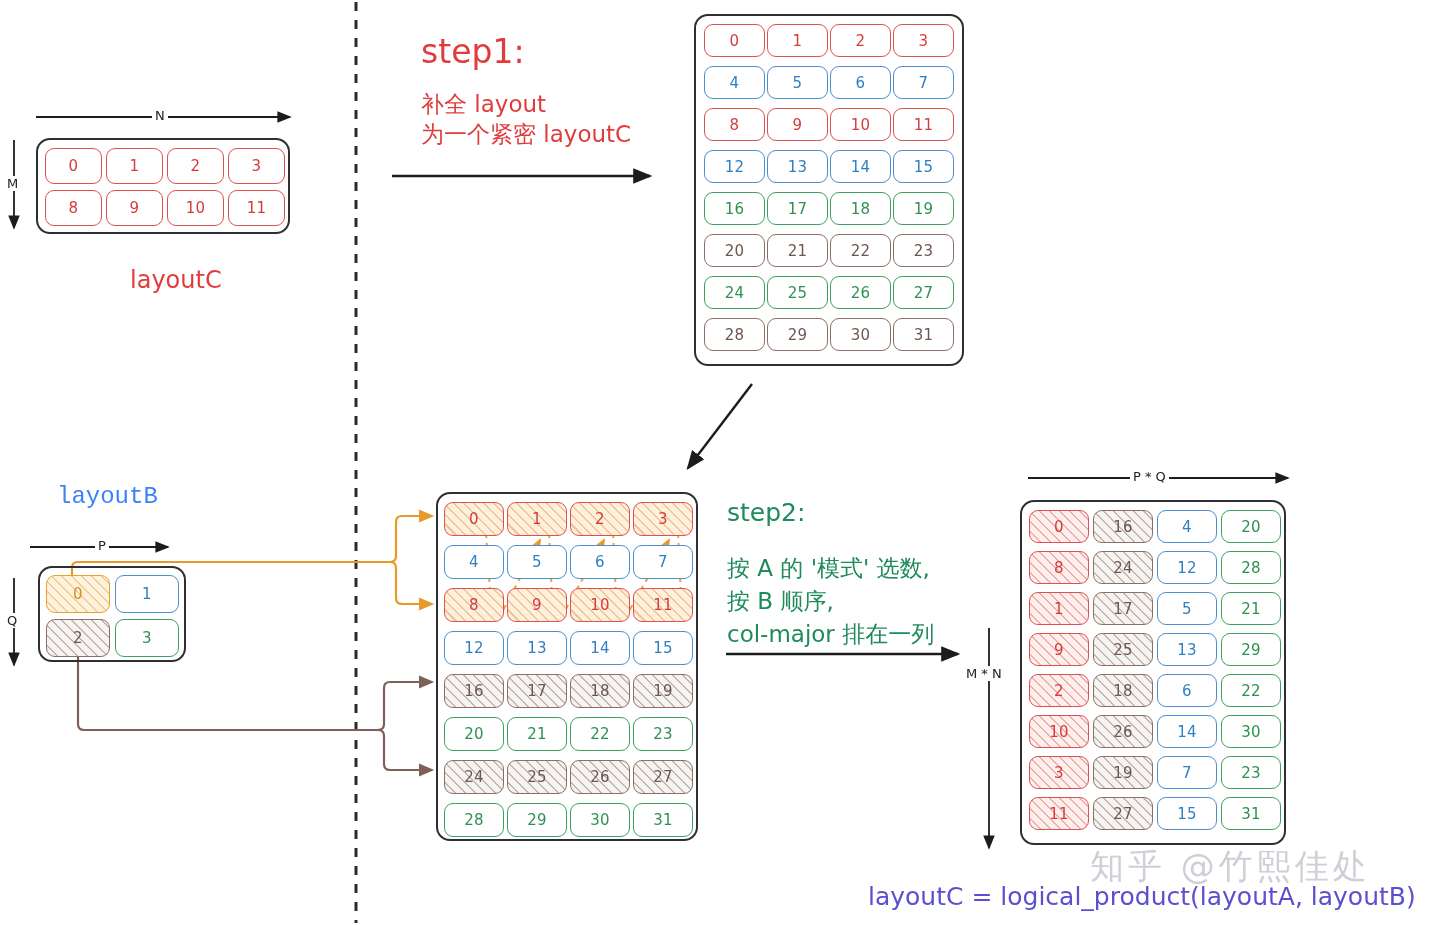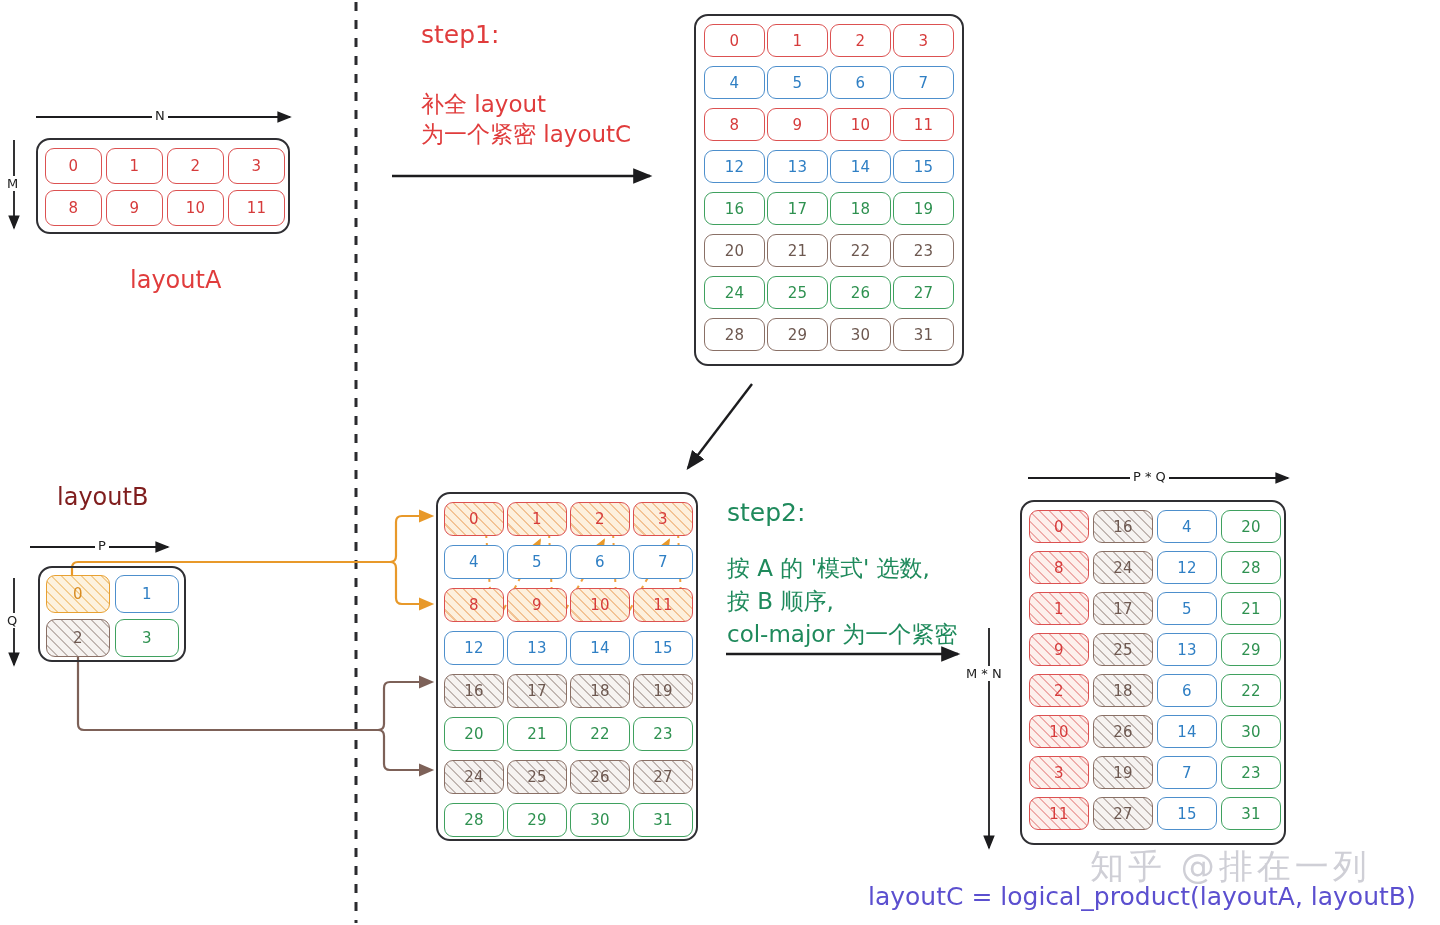--- a/index.html
+++ b/index.html
@@ -48,21 +48,21 @@
 
   
   .frame{
     position:absolute;border:2px solid #2f2f33;border-radius:14px;
     background:transparent;box-sizing:border-box;
   }
 
   
   .hand{position:absolute;white-space:pre;line-height:1.35;}
   .t-red   {color:#e03c3c;}
-  .t-blue  {color:#7f1d1d;}
+  .t-blue  {color:#3b82f6;font-family:Liberation Mono, monospace;}
   .t-green {color:#1f8a5c;}
   .t-purple{color:#5b4fcf;}
 
   .axis-label{position:absolute;font-size:13px;color:#222;background:#fff;
     padding:0 3px;white-space:pre;}
 
   .watermark{
     position:absolute;color:#cfcfd6;font-size:34px;letter-spacing:4px;
     white-space:pre;user-select:none;
   }
@@ -132,23 +132,23 @@
 <div id="layoutA-cells">
     <div class="cell c-red" style="left: 45px; top: 148px; width: 57px; height: 36px;">0</div>
     <div class="cell c-red" style="left: 106px; top: 148px; width: 57px; height: 36px;">1</div>
     <div class="cell c-red" style="left: 167px; top: 148px; width: 57px; height: 36px;">2</div>
     <div class="cell c-red" style="left: 228px; top: 148px; width: 57px; height: 36px;">3</div>
     <div class="cell c-red" style="left: 45px; top: 190px; width: 57px; height: 36px;">8</div>
     <div class="cell c-red" style="left: 106px; top: 190px; width: 57px; height: 36px;">9</div>
     <div class="cell c-red" style="left: 167px; top: 190px; width: 57px; height: 36px;">10</div>
     <div class="cell c-red" style="left: 228px; top: 190px; width: 57px; height: 36px;">11</div>
   </div>
-<div class="hand t-red" style="left:130px;top:264px;font-size:24px;">layoutA</div>
-
-<div class="hand t-red" style="left:421px;top:18px;font-size:25px;">step1:</div>
+<div class="hand t-red" style="left:130px;top:264px;font-size:24px;">layoutC</div>
+
+<div class="hand t-red" style="left:421px;top:30px;font-size:33px;">step1:</div>
 <div class="hand t-red" style="left:421px;top:89px;font-size:23px;">补全 layout</div>
 <div class="hand t-red" style="left:421px;top:119px;font-size:23px;">为一个紧密 layoutC</div>
 
 <div class="frame" style="left:694px;top:14px;width:270px;height:352px;"></div>
 <div id="dense-cells">
     <div class="cell c-red" style="left: 704px; top: 24px; width: 61px; height: 33px;">0</div>
     <div class="cell c-red" style="left: 767px; top: 24px; width: 61px; height: 33px;">1</div>
     <div class="cell c-red" style="left: 830px; top: 24px; width: 61px; height: 33px;">2</div>
     <div class="cell c-red" style="left: 893px; top: 24px; width: 61px; height: 33px;">3</div>
     <div class="cell c-blue" style="left: 704px; top: 66px; width: 61px; height: 33px;">4</div>
@@ -225,21 +225,21 @@
     <div class="cell c-brown h-brown" style="left: 633px; top: 760px; width: 60px; height: 34px;">27</div>
     <div class="cell c-green" style="left: 444px; top: 803px; width: 60px; height: 34px;">28</div>
     <div class="cell c-green" style="left: 507px; top: 803px; width: 60px; height: 34px;">29</div>
     <div class="cell c-green" style="left: 570px; top: 803px; width: 60px; height: 34px;">30</div>
     <div class="cell c-green" style="left: 633px; top: 803px; width: 60px; height: 34px;">31</div>
   </div>
 
 <div class="hand t-green" style="left:727px;top:496px;font-size:25px;">step2:</div>
 <div class="hand t-green" style="left:727px;top:553px;font-size:23px;">按 A 的 '模式' 选数,</div>
 <div class="hand t-green" style="left:727px;top:586px;font-size:23px;">按 B 顺序,</div>
-<div class="hand t-green" style="left:727px;top:619px;font-size:23px;">col-major 为一个紧密</div>
+<div class="hand t-green" style="left:727px;top:619px;font-size:23px;">col-major 排在一列</div>
 
 <div class="axis-label" style="left:1130px;top:469px;">P * Q</div>
 <div class="axis-label" style="left:963px;top:666px;">M * N</div>
 
 <div class="frame" style="left:1020px;top:500px;width:266px;height:345px;"></div>
 <div id="layoutC-cells">
     <div class="cell c-red h-red" style="left: 1029px; top: 510px; width: 60px; height: 33px;">0</div>
     <div class="cell c-brown h-brown" style="left: 1093px; top: 510px; width: 60px; height: 33px;">16</div>
     <div class="cell c-blue" style="left: 1157px; top: 510px; width: 60px; height: 33px;">4</div>
     <div class="cell c-green" style="left: 1221px; top: 510px; width: 60px; height: 33px;">20</div>
@@ -266,14 +266,14 @@
     <div class="cell c-red h-red" style="left: 1029px; top: 756px; width: 60px; height: 33px;">3</div>
     <div class="cell c-brown h-brown" style="left: 1093px; top: 756px; width: 60px; height: 33px;">19</div>
     <div class="cell c-blue" style="left: 1157px; top: 756px; width: 60px; height: 33px;">7</div>
     <div class="cell c-green" style="left: 1221px; top: 756px; width: 60px; height: 33px;">23</div>
     <div class="cell c-red h-red" style="left: 1029px; top: 797px; width: 60px; height: 33px;">11</div>
     <div class="cell c-brown h-brown" style="left: 1093px; top: 797px; width: 60px; height: 33px;">27</div>
     <div class="cell c-blue" style="left: 1157px; top: 797px; width: 60px; height: 33px;">15</div>
     <div class="cell c-green" style="left: 1221px; top: 797px; width: 60px; height: 33px;">31</div>
   </div>
 
-<div class="watermark" style="left:1090px;top:844px;">知乎 @排在一列</div>
+<div class="watermark" style="left:1090px;top:844px;">知乎 @竹熙佳处</div>
 <div class="hand t-purple" style="left:868px;top:880px;font-size:25px;">layoutC = logical_product(layoutA, layoutB)</div>
 
 </body></html>

